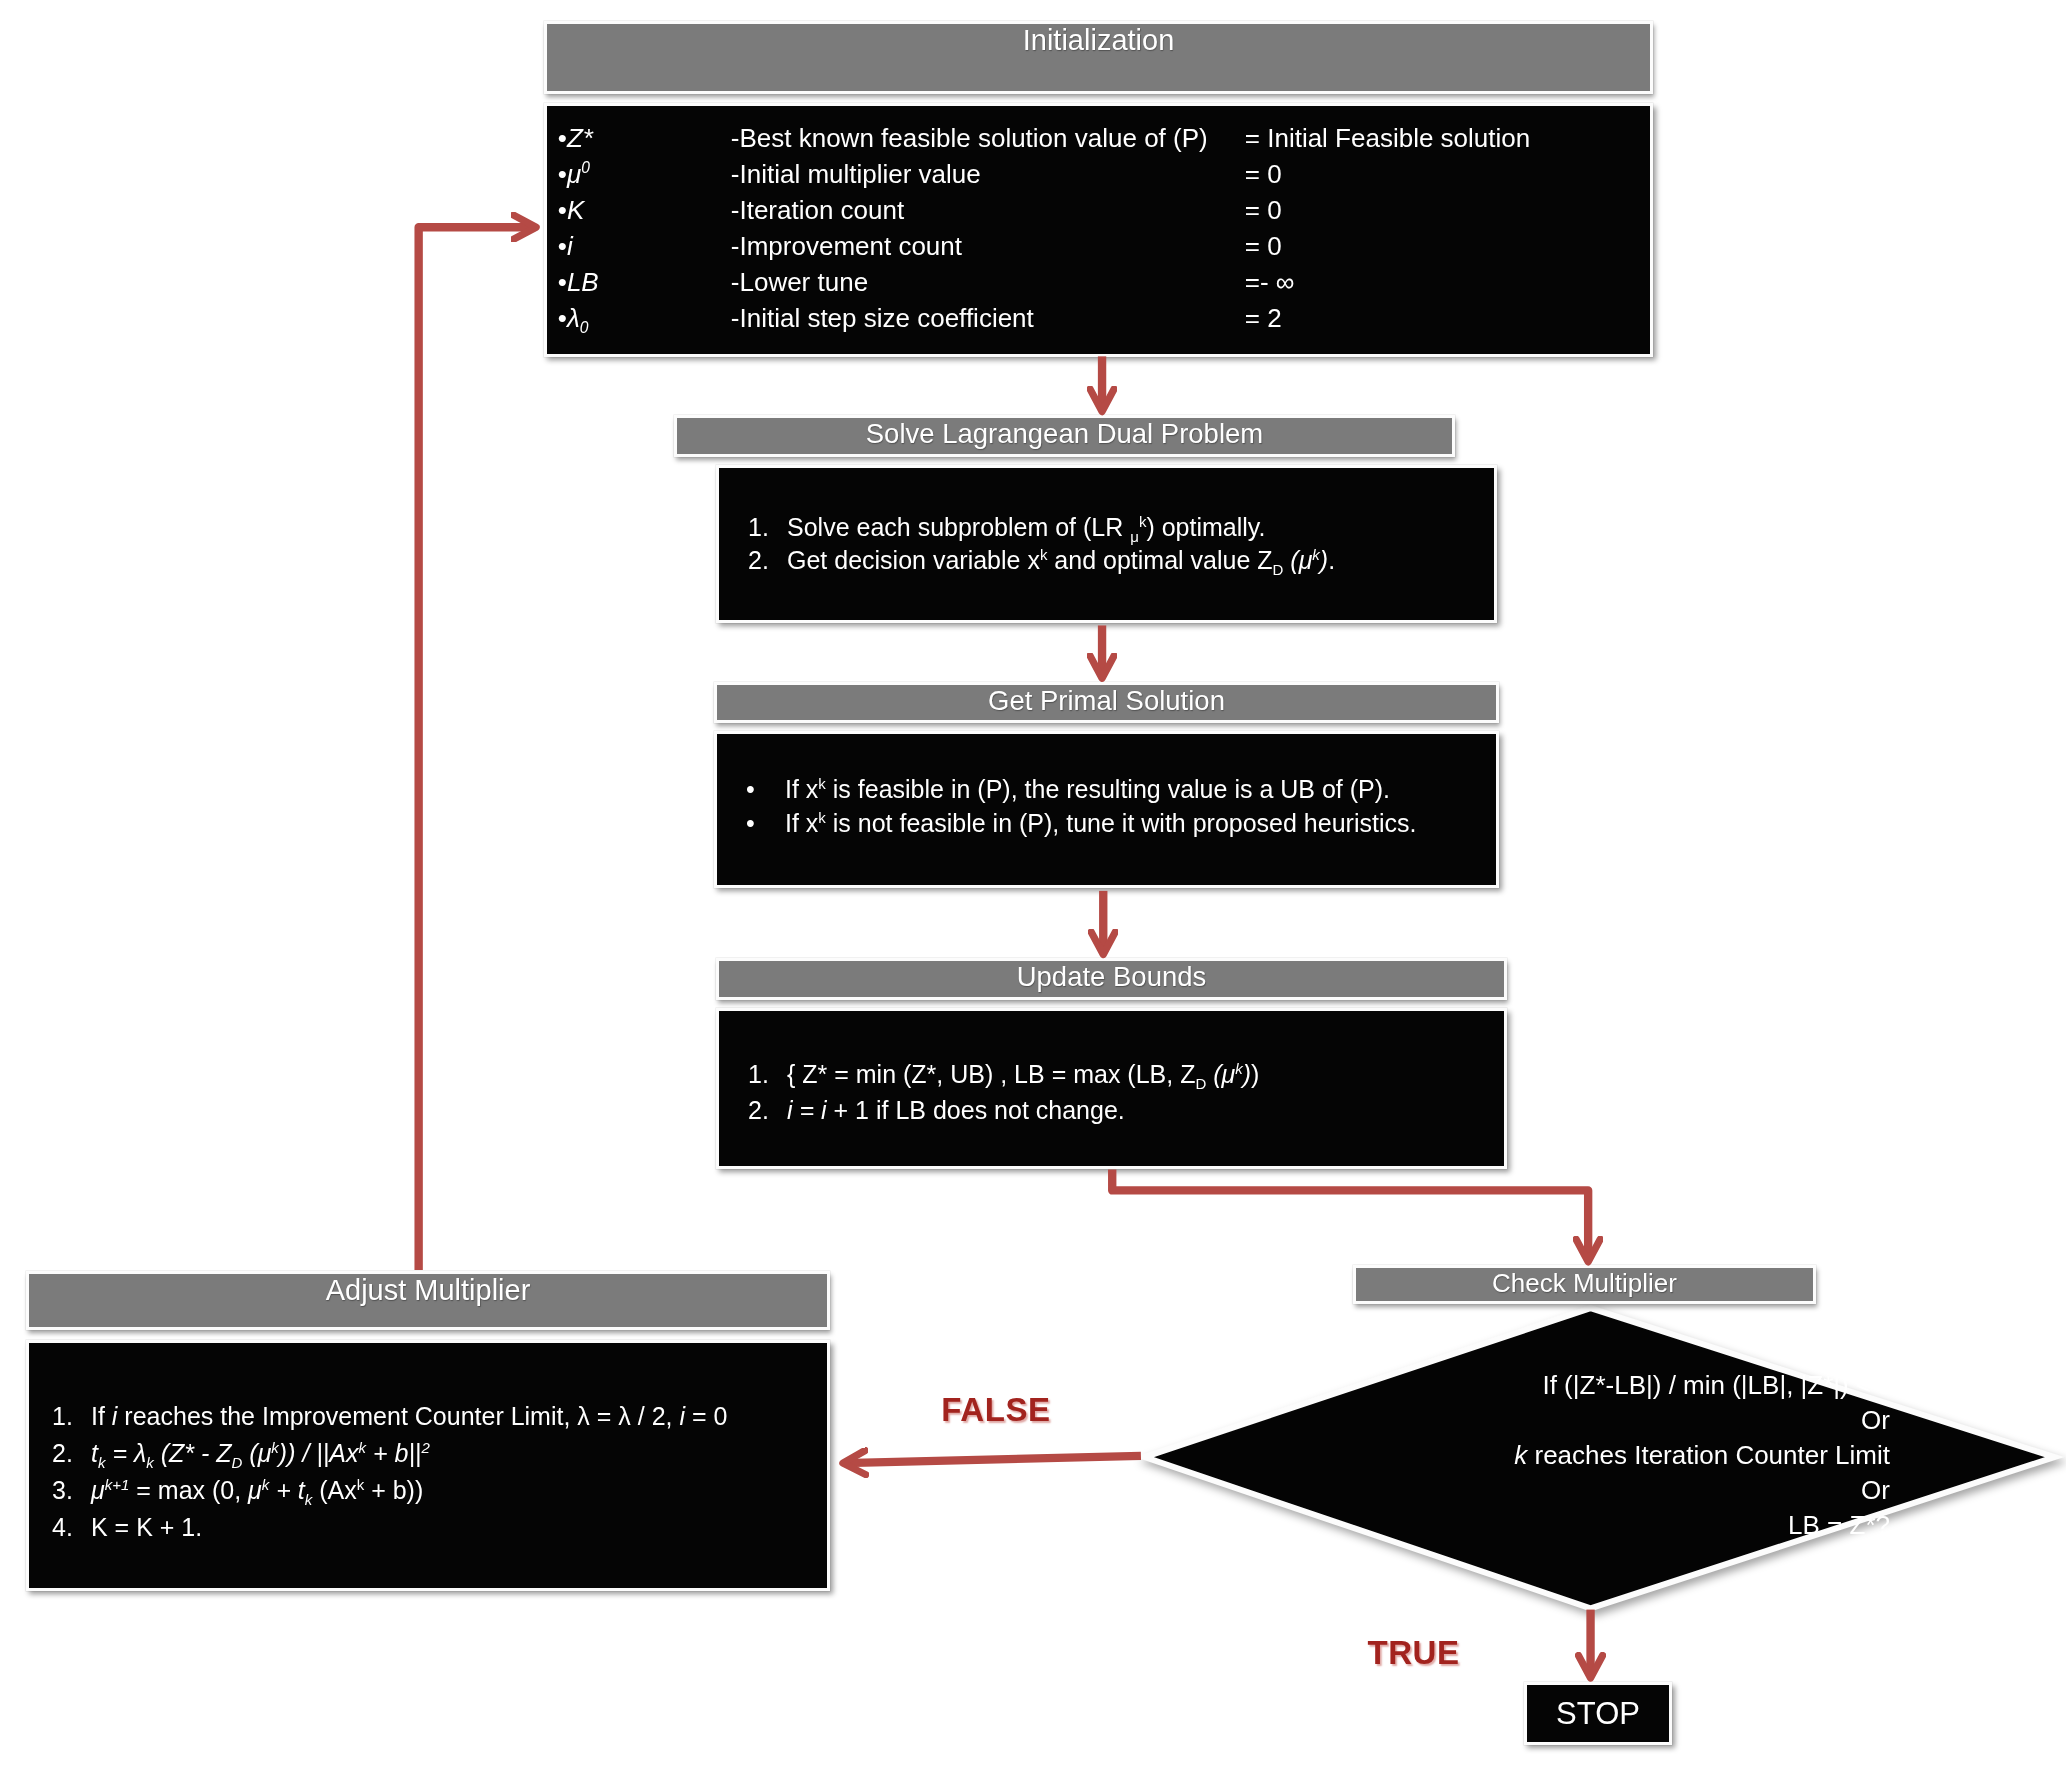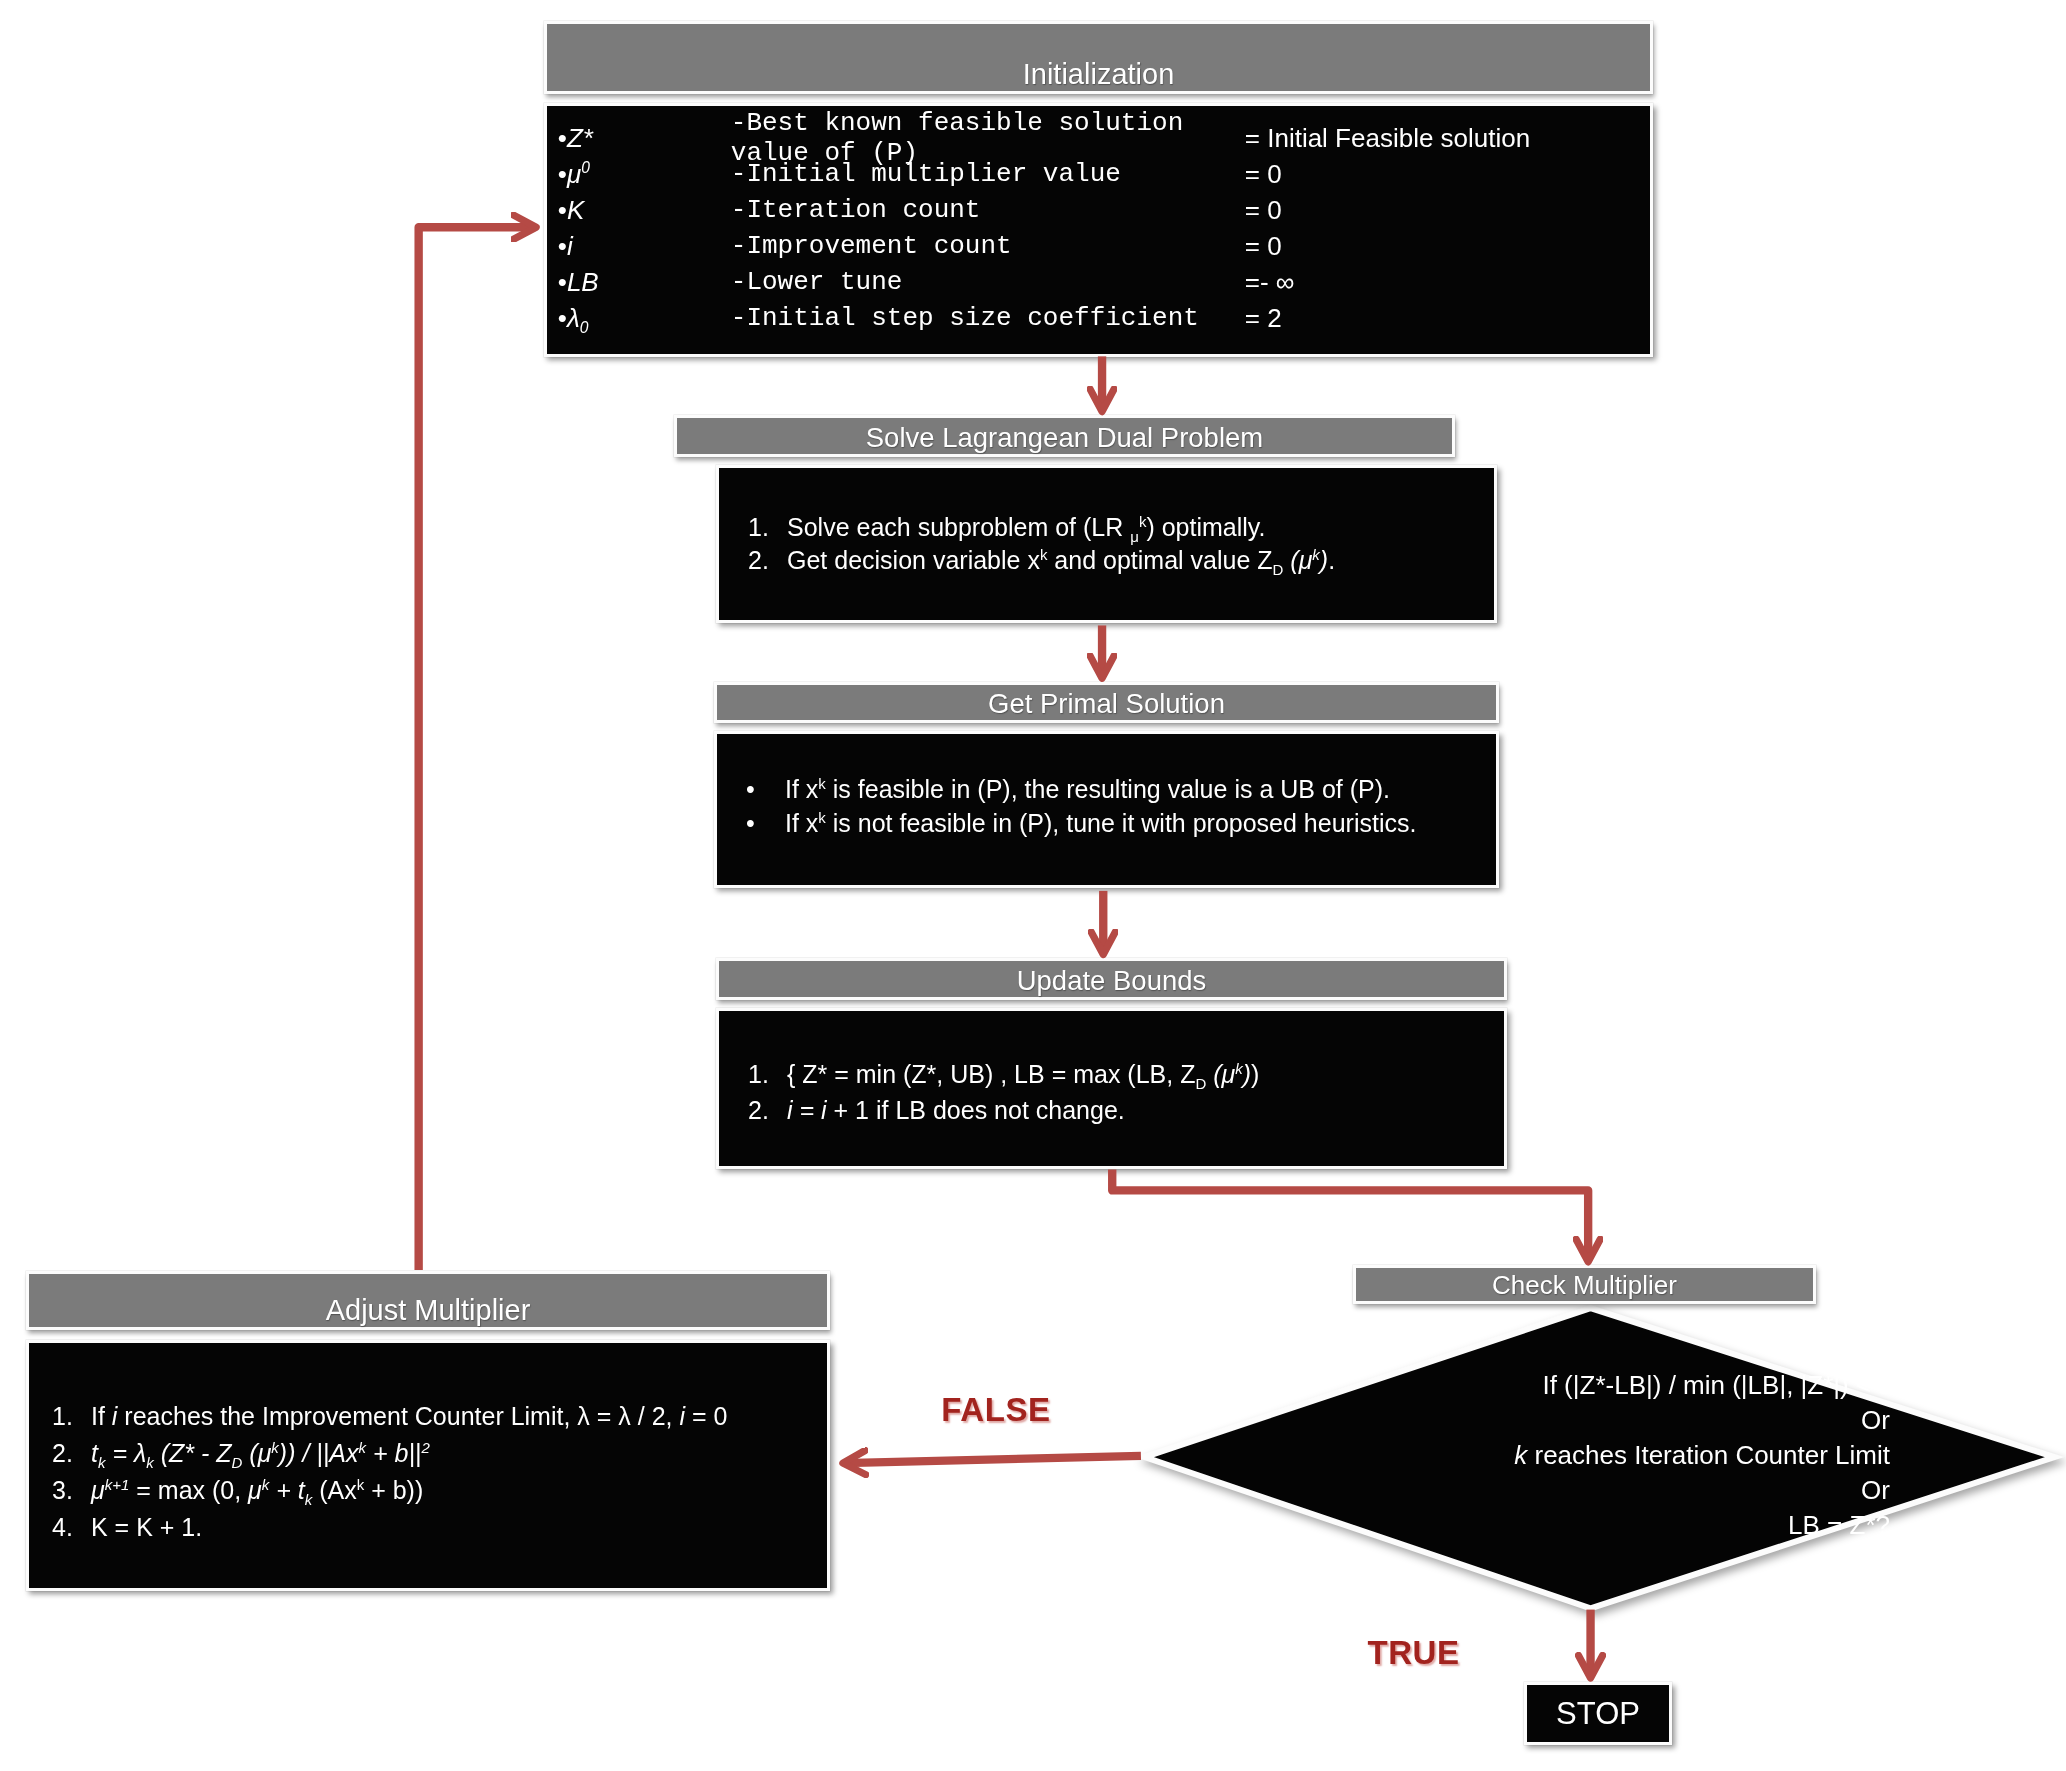--- a/index.html
+++ b/index.html
@@ -6,32 +6,32 @@
     --header-gray:#7b7b7b; --box-black:#050505; --arrow-red:#b54a45;
     --label-red:#a2231e; --border-white:#fcfcfc; --text-white:#ffffff; --background:#ffffff;
   }
   *{box-sizing:border-box; margin:0; padding:0;}
   html,body{width:2066px; height:1771px; background:var(--background);
     font-family:"Liberation Sans", sans-serif; position:relative; overflow:hidden;}
   .hdr{
     position:absolute; background:var(--header-gray); color:var(--text-white);
     border:3px solid var(--border-white);
     box-shadow:2.4px 3.6px 4.8px rgba(0,0,0,.38), 0 0 0 0.6px rgba(0,0,0,.08);
-    display:flex; align-items:flex-end; justify-content:center;
+    display:flex; align-items:flex-start; justify-content:center;
     font-size:27.5px; z-index:2; text-shadow:0.6px 0.6px 1.2px rgba(0,0,0,.35);
   }
   .blk{
     position:absolute; background:var(--box-black); color:var(--text-white);
     border:3.6px solid var(--border-white);
     box-shadow:3px 4.2px 5.4px rgba(0,0,0,.40), 0 0 0 0.6px rgba(0,0,0,.08);
     z-index:2; font-size:25px;
   }
   .irow{display:flex; align-items:center; height:36px; padding-left:10.8px;}
   .irow .sym{width:173px; font-size:26px;}
-  .irow .desc{width:514px; font-size:26px;font-family:Liberation Mono, monospace;}
+  .irow .desc{width:514px; font-size:26px;}
   .irow .val{flex:1; font-size:26px;}
   #init-body{padding-top:14.4px;}
   .li{display:flex; align-items:center;}
   .li .marker{width:39px; flex:none;}
   .li .li-text{flex:1;}
   #solve-body{padding:43px 8.4px 0 29px;}  #solve-body .li{height:33px;}
   #primal-body{padding:38px 8.4px 0 29px;} #primal-body .li{height:34px;}
   #bounds-body{padding:45px 8.4px 0 29px;} #bounds-body .li{height:36px;}
   #adjust-body{padding:55px 7.2px 0 23px;} #adjust-body .li{height:37px;}
   sub,sup{font-size:60%; line-height:0;}

